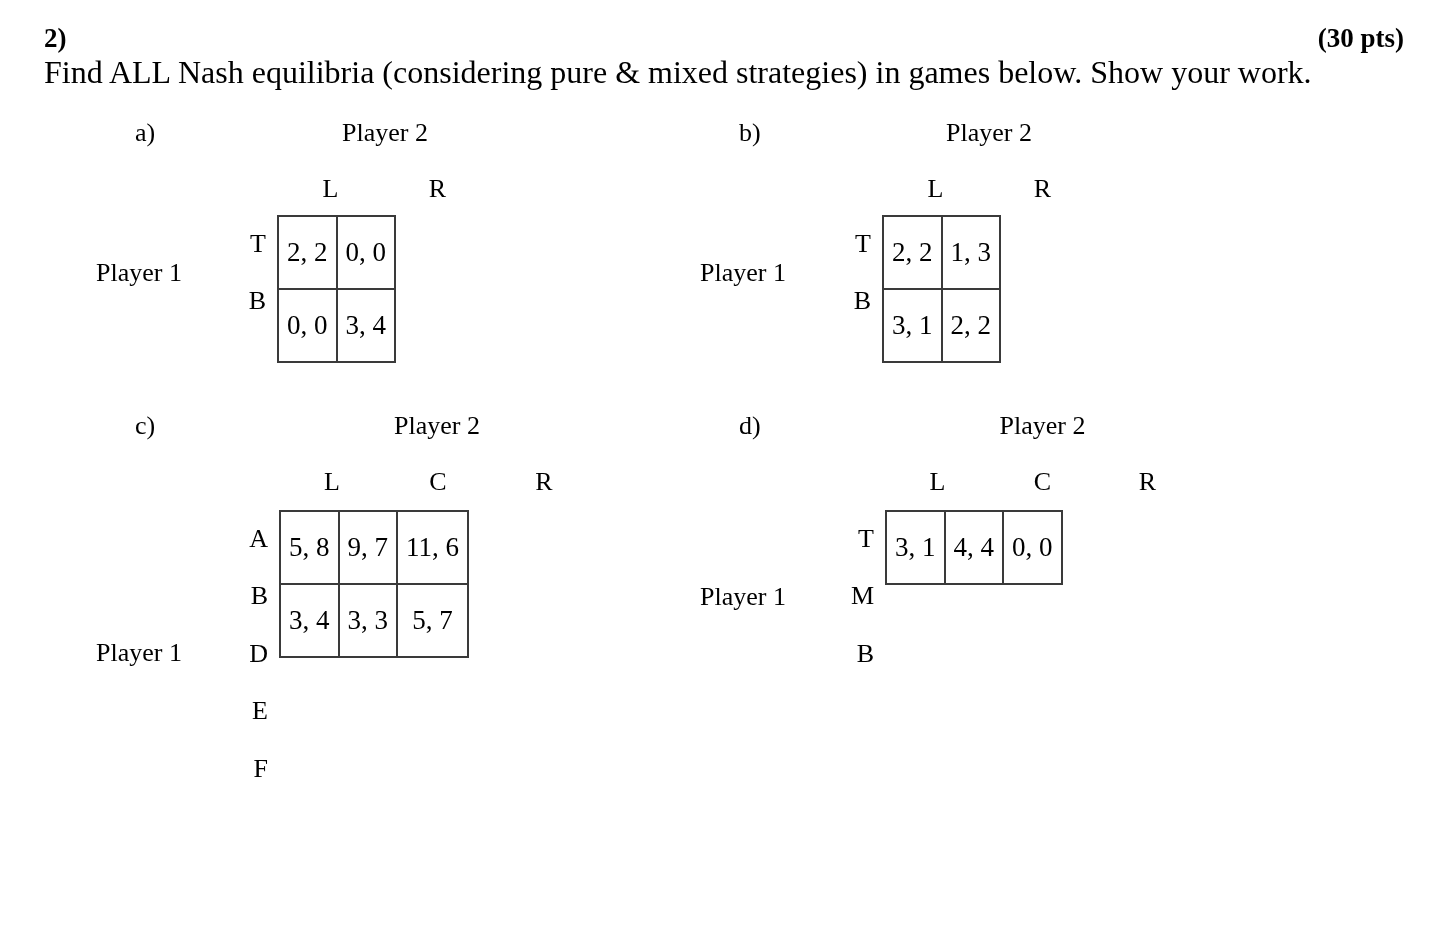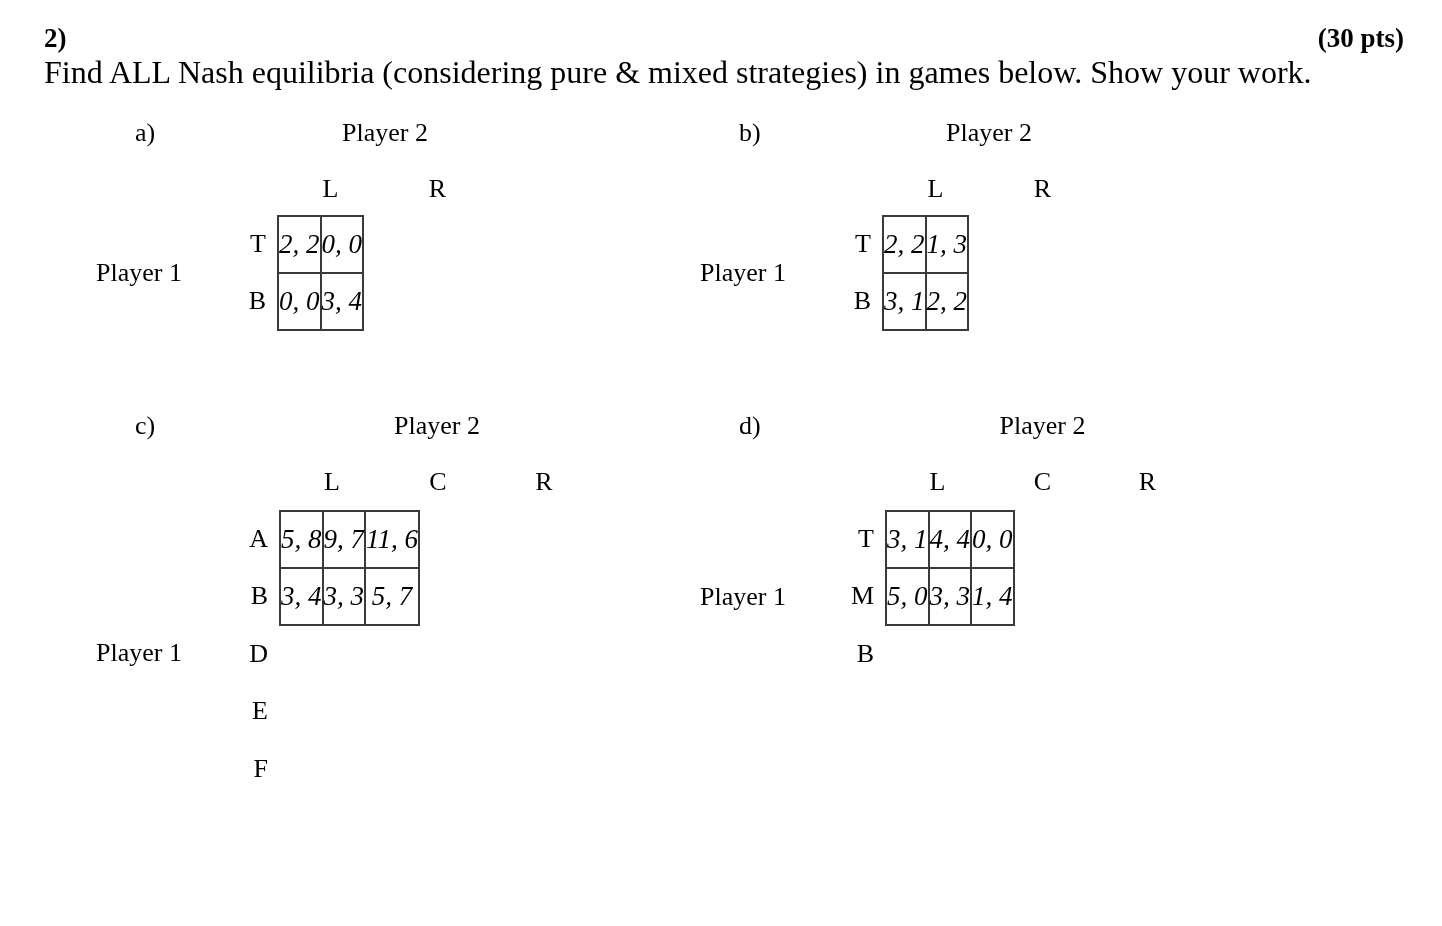--- a/index.html
+++ b/index.html
@@ -111,23 +111,22 @@
   .matrix {
     position: absolute;
     border-collapse: collapse;
     border-spacing: 0;
   }
   .matrix td {
     border: 2px solid #3a3a3a;
     text-align: center;
     vertical-align: middle;
     font-size: 27px;
-    padding: 0;
-    white-space: nowrap;
-    font-style: italic;
+    padding: 8px;
+    white-space: nowrap;
   }
 </style>
 </head>
 <body>
 
 <div class="header-block">
   <div class="title-row">
     <span class="q-number">2)</span>
     <span class="q-points">(30 pts)</span>
   </div>
@@ -232,20 +231,15 @@
     <div class="row-label" style="height:58px; width:60px;">M</div>
     <div class="row-label" style="height:57px; width:60px;">B</div>
   </div>
   <table class="matrix" style="left:885px; top:510px;">
     <tbody>
     <tr>
       <td style="width:105px; height:55px;">3, 1</td>
       <td style="width:105px; height:55px;">4, 4</td>
       <td style="width:105px; height:55px;">0, 0</td>
     </tr>
-    <tr>
-      <td style="width:105px; height:55px;">5, 0</td>
-      <td style="width:105px; height:55px;">3, 3</td>
-      <td style="width:105px; height:55px;">1, 4</td>
-    </tr>
   </tbody>
     </table>
 </div>
 
 </body></html>

